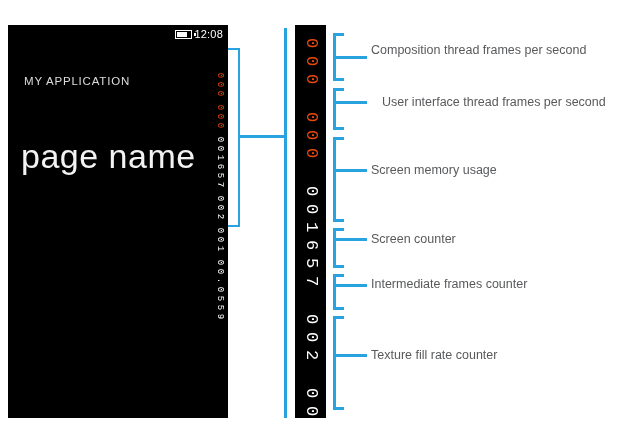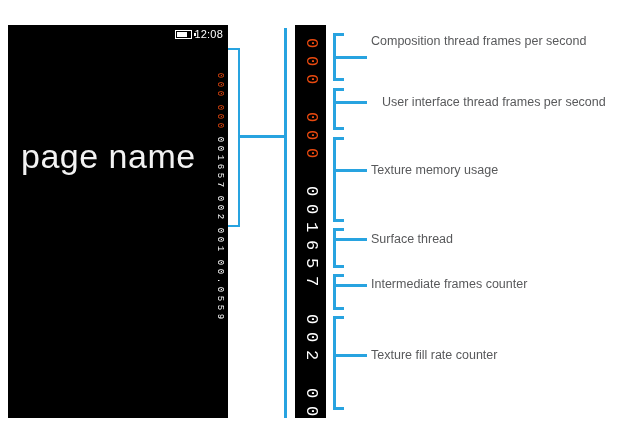--- a/index.html
+++ b/index.html
@@ -95,20 +95,21 @@
   <div class="phone">
 
     <div class="statusbar">
       <div class="battery">
         <div class="battery-fill"></div>
       </div>
       <div class="battery-nub"></div>
       <div class="clock">12:08</div>
     </div>
 
+    <div class="app-name">MY APPLICATION</div>
 
     <div class="page-title">page name</div>
 
     <div class="vcol phone-counters" id="phone-counters">
         <div class="vgroup">
           <span class="vch" style="color: rgb(232, 73, 15);">0</span>
           <span class="vch" style="color: rgb(232, 73, 15);">0</span>
           <span class="vch" style="color: rgb(232, 73, 15);">0</span>
         </div>
         <div class="vgroup">
@@ -182,39 +183,39 @@
         <span class="vch" style="color: rgb(255, 255, 255);">0</span>
         <span class="vch" style="color: rgb(255, 255, 255);">0</span>
         <span class="vch" style="color: rgb(255, 255, 255);">1</span>
       </div>
     </div>
 
   <div class="blue" style="left:333px;top:33px;width:11px;height:3px;"></div>
   <div class="blue" style="left:333px;top:33px;width:3px;height:48px;"></div>
   <div class="blue" style="left:333px;top:78px;width:11px;height:3px;"></div>
   <div class="blue" style="left:336px;top:56px;width:31px;height:3px;"></div>
-  <div class="lbl" style="left:371px;top:34px;">Composition thread frames per second</div>
+  <div class="lbl" style="left:371px;top:43px;">Composition thread frames per second</div>
 
   <div class="blue" style="left:333px;top:88px;width:11px;height:3px;"></div>
   <div class="blue" style="left:333px;top:88px;width:3px;height:42px;"></div>
   <div class="blue" style="left:333px;top:127px;width:11px;height:3px;"></div>
   <div class="blue" style="left:336px;top:101px;width:31px;height:3px;"></div>
   <div class="lbl" style="left:382px;top:95px;">User interface thread frames per second</div>
 
   <div class="blue" style="left:333px;top:137px;width:11px;height:3px;"></div>
   <div class="blue" style="left:333px;top:137px;width:3px;height:85px;"></div>
   <div class="blue" style="left:333px;top:219px;width:11px;height:3px;"></div>
   <div class="blue" style="left:336px;top:169px;width:31px;height:3px;"></div>
-  <div class="lbl" style="left:371px;top:163px;">Texture memory usage</div>
+  <div class="lbl" style="left:371px;top:163px;">Screen memory usage</div>
 
   <div class="blue" style="left:333px;top:228px;width:11px;height:3px;"></div>
   <div class="blue" style="left:333px;top:228px;width:3px;height:40px;"></div>
   <div class="blue" style="left:333px;top:265px;width:11px;height:3px;"></div>
   <div class="blue" style="left:336px;top:238px;width:31px;height:3px;"></div>
-  <div class="lbl" style="left:371px;top:232px;">Surface thread</div>
+  <div class="lbl" style="left:371px;top:232px;">Screen counter</div>
 
   <div class="blue" style="left:333px;top:274px;width:11px;height:3px;"></div>
   <div class="blue" style="left:333px;top:274px;width:3px;height:36px;"></div>
   <div class="blue" style="left:333px;top:307px;width:11px;height:3px;"></div>
   <div class="blue" style="left:336px;top:284px;width:31px;height:3px;"></div>
   <div class="lbl" style="left:371px;top:277px;">Intermediate frames counter</div>
 
   <div class="blue" style="left:333px;top:316px;width:11px;height:3px;"></div>
   <div class="blue" style="left:333px;top:316px;width:3px;height:94px;"></div>
   <div class="blue" style="left:333px;top:407px;width:11px;height:3px;"></div>

